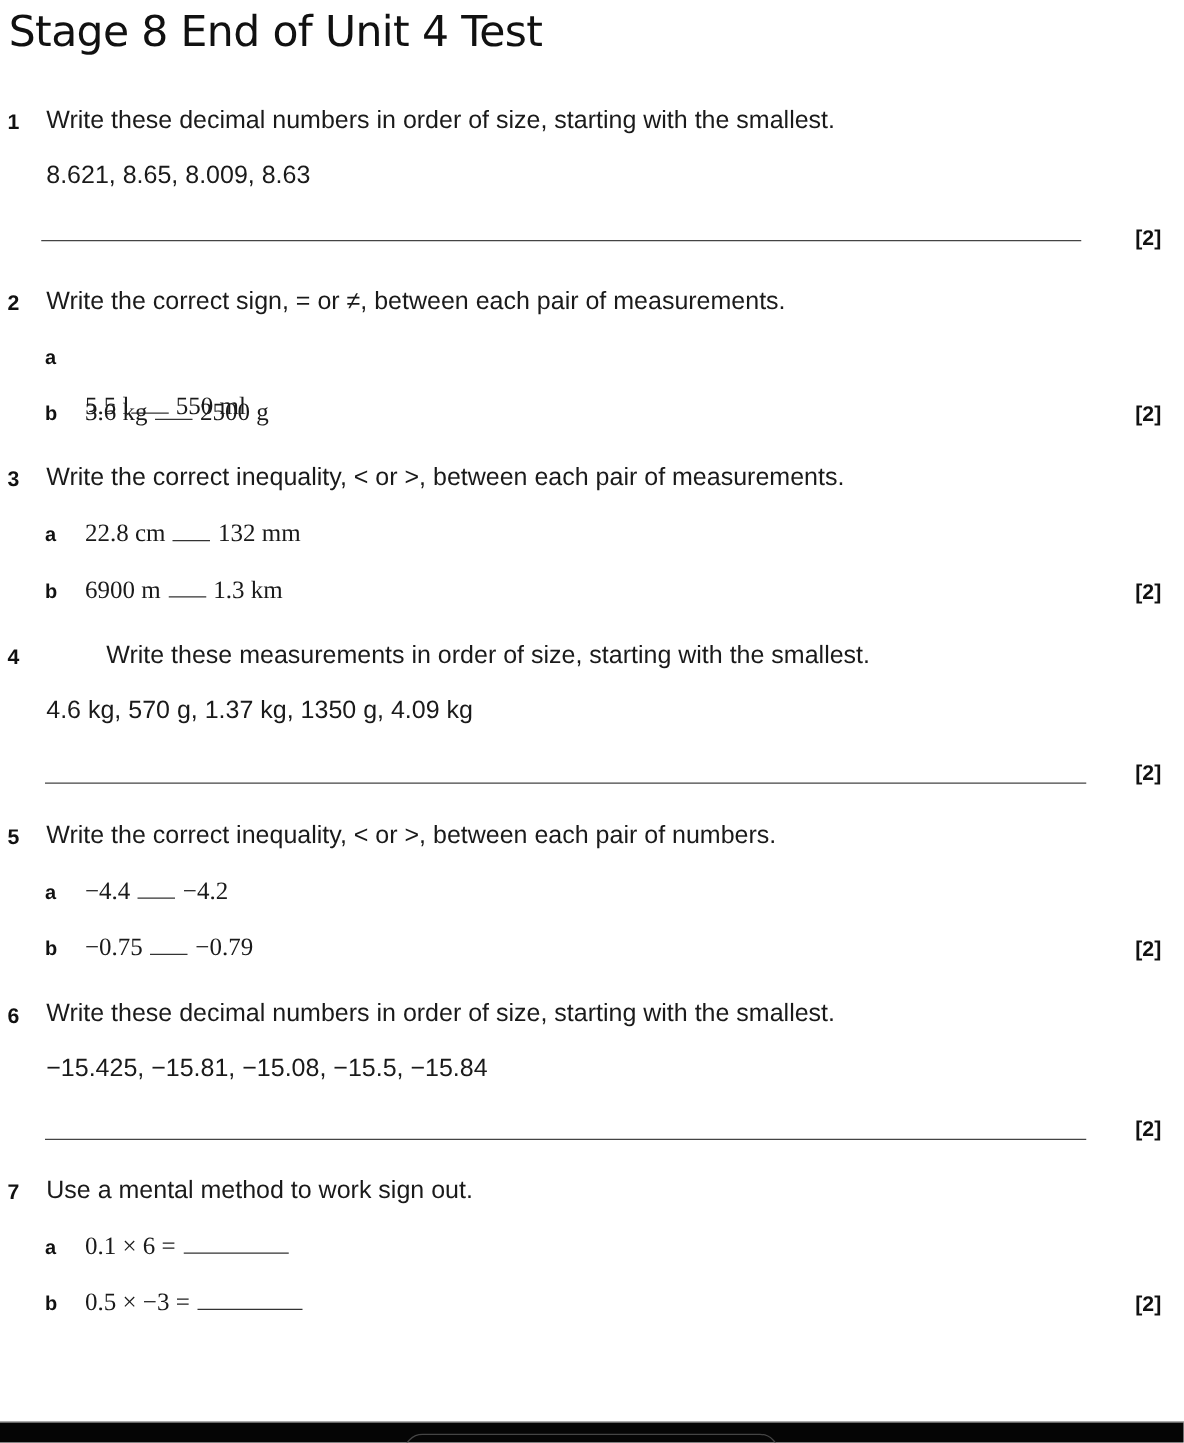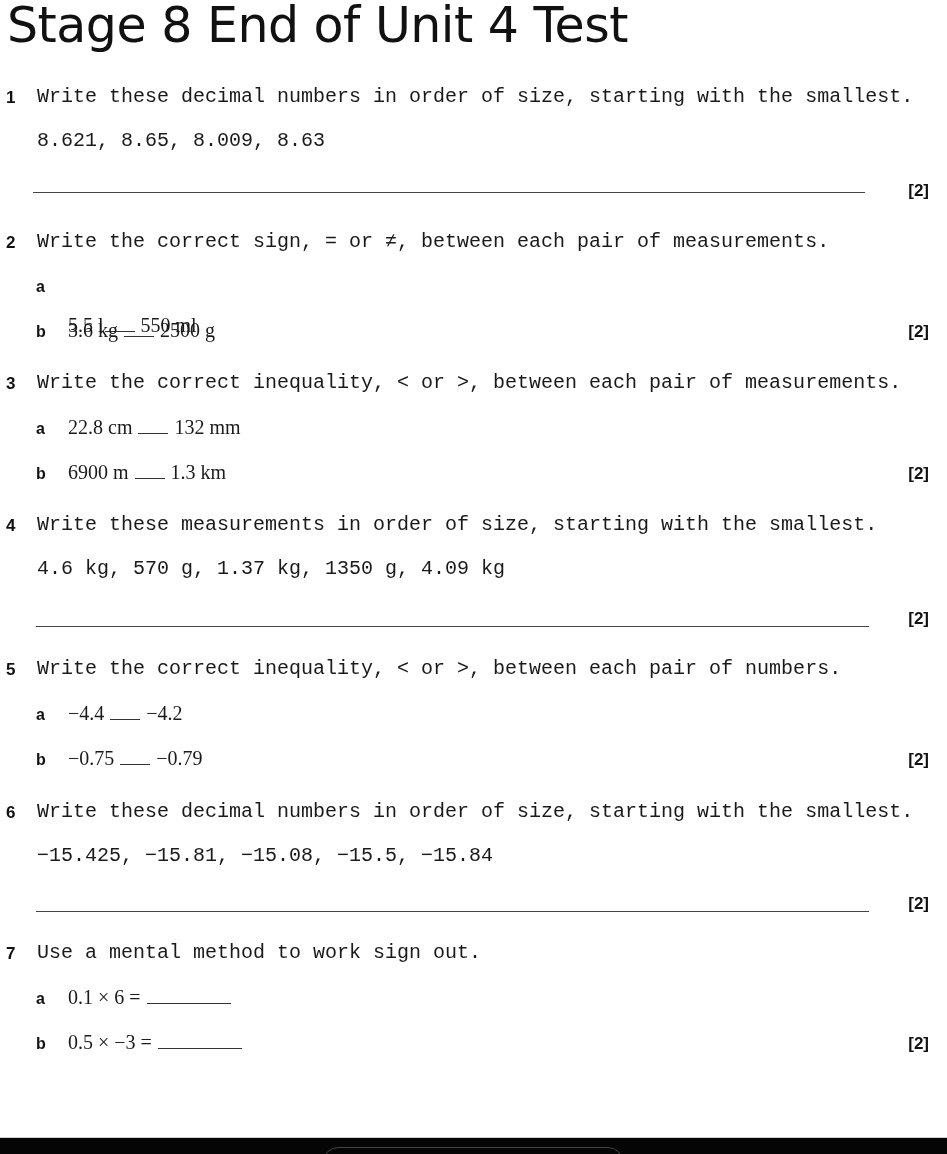--- a/index.html
+++ b/index.html
@@ -2,32 +2,32 @@
 <html><head>
 <meta charset="utf-8">
 <style>
   html, body { margin: 0; padding: 0; }
   body {
     width: 947px; height: 1154px; position: relative; overflow: hidden;
     background: #ffffff; color: #1a1a1a;
   }
   .title {
     position: absolute; left: 7px; top: 0px;
-    font-family: "DejaVu Sans", sans-serif; font-size: 49px; line-height: 52px;
+    font-family: "DejaVu Sans", sans-serif; font-size: 34px; line-height: 52px;
     color: #111; letter-spacing: -0.5px; margin: 0; font-weight: normal;
   }
   .q { position: absolute; left: 0; width: 947px; }
   .qnum {
     position: absolute; left: 6px;
     font-family: "Liberation Sans", sans-serif; font-weight: bold; font-size: 17px;
     color: #111;
   }
   .qtext {
     position: absolute; left: 37px;
-    font-family: Liberation Mono, monospace; font-size: 20px; color: #1a1a1a;
+    font-family: Liberation Sans, sans-serif; font-size: 20px; color: #1a1a1a;
     white-space: nowrap;
   }
   .sub-label {
     position: absolute; left: 36px;
     font-family: "Liberation Sans", sans-serif; font-weight: bold; font-size: 16px; color: #111;
   }
   .sub-text {
     position: absolute; left: 68px;
     font-family: "Liberation Serif", serif; font-size: 20px; color: #1a1a1a; white-space: nowrap;
   }
@@ -96,21 +96,21 @@
   <span class="sub-text" style="top:461px;">
     <span>6900 m</span>
     <span class="blank short"></span>
     <span>1.3 km</span>
   </span>
   <span class="marks" style="top:464px;">[2]</span>
 </div>
 
 <div class="q" style="top:0;">
   <span class="qnum" style="top:516px;">4</span>
-  <span class="qtext" style="top:513px;">Write these measurements in order of size, starting with the smallest.</span>
+  <span class="qtext" style="top:513px;margin-left:48px;">Write these measurements in order of size, starting with the smallest.</span>
   <span class="qtext" style="top:557px;">4.6 kg, 570 g, 1.37 kg, 1350 g, 4.09 kg</span>
   <div class="answer-line" style="top:626px; left:36px; width:833px;"></div>
   <span class="marks" style="top:609px;">[2]</span>
 </div>
 
 <div class="q" style="top:0;">
   <span class="qnum" style="top:660px;">5</span>
   <span class="qtext" style="top:657px;">Write the correct inequality, &lt; or &gt;, between each pair of numbers.</span>
   <span class="sub-label" style="top:706px;">a</span>
   <span class="sub-text" style="top:702px;">

